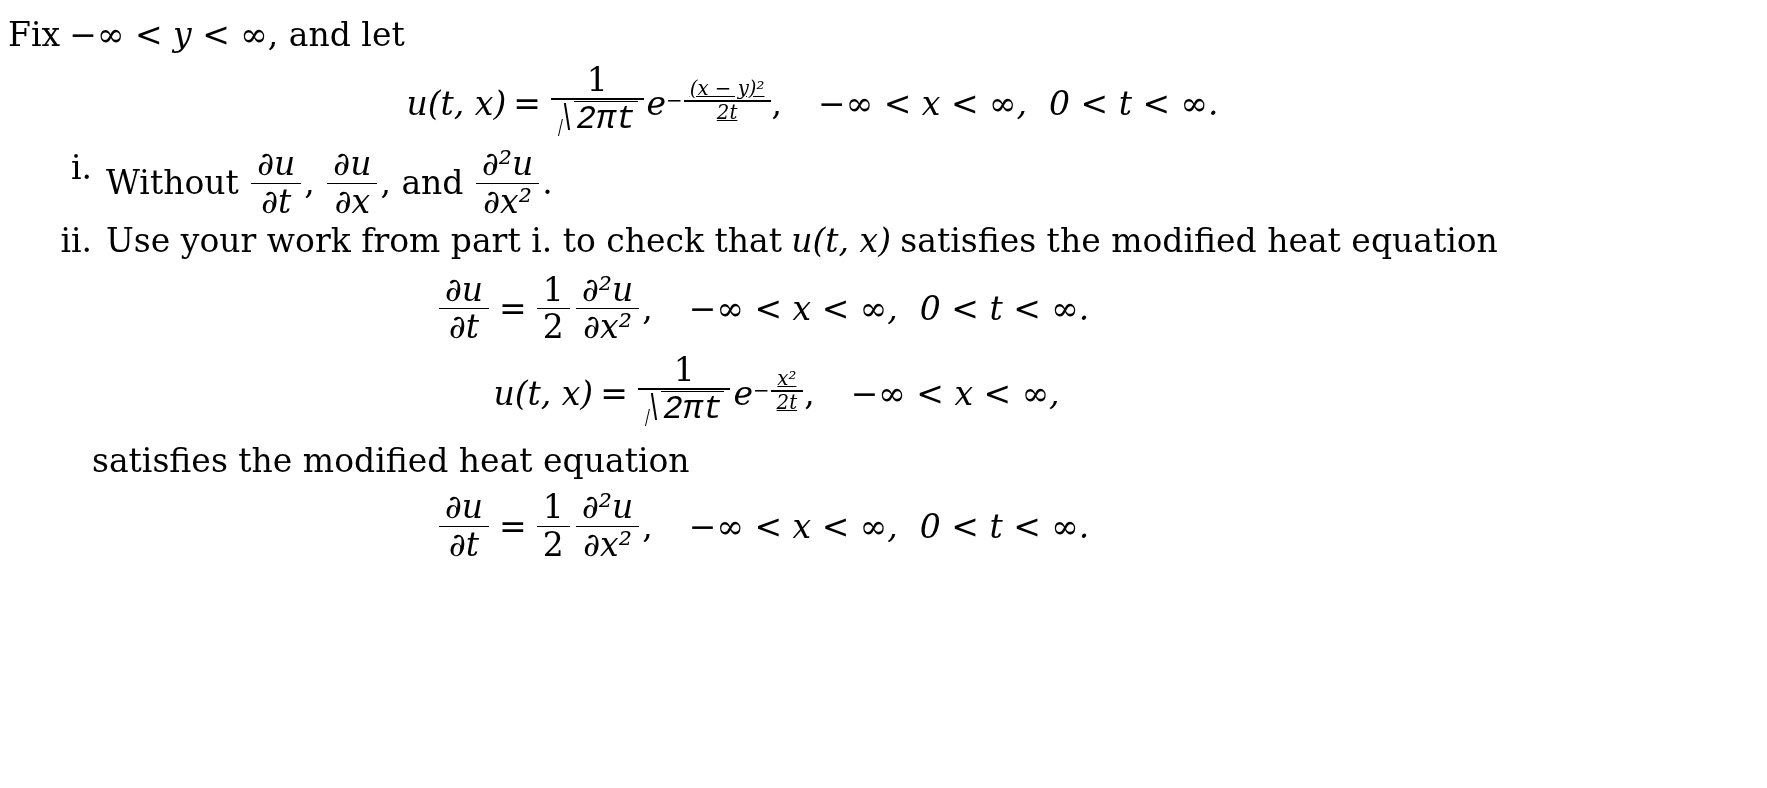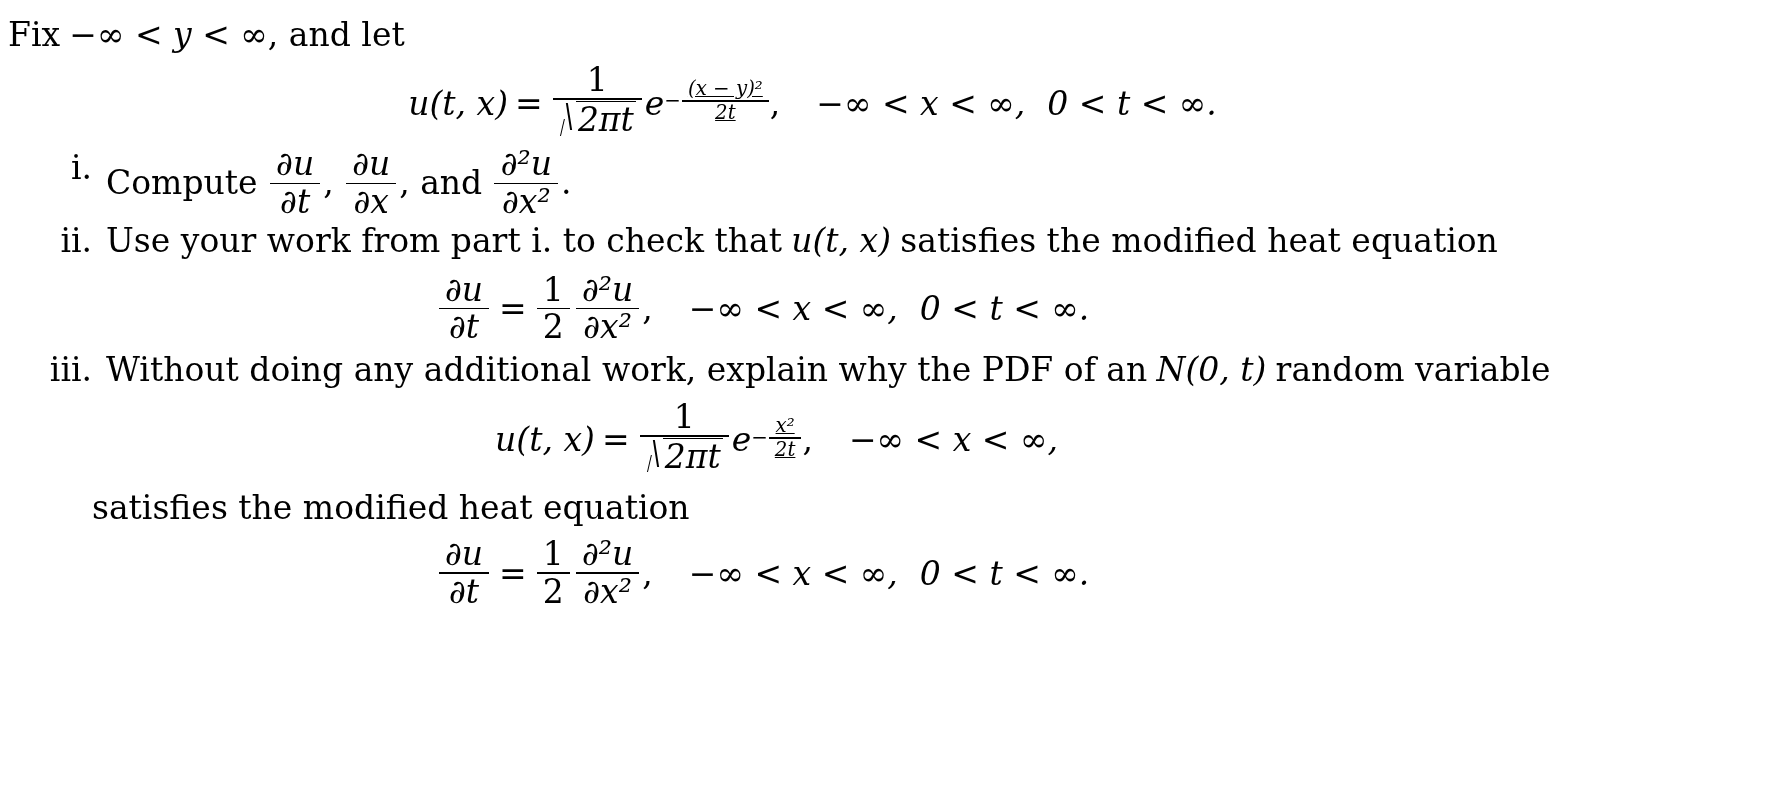--- a/index.html
+++ b/index.html
@@ -118,20 +118,21 @@
     left: 0.27em;
     top: 0.07em;
     width: 0.16em;
     height: 0.82em;
     border-left: 2.2px solid #000;
     transform: skewX(9deg);
   }
   .sqrt .radicand {
     border-top: 1.7px solid #000;
     padding: 1px 2px 0 2px;
+    font-family: Liberation Mono, monospace;
   }
 
   
   .expbase { font-style: italic; }
   .expsup {
     display: inline-flex;
     align-items: center;
     font-size: 0.60em;
     vertical-align: super;
     line-height: 1;
@@ -188,21 +189,21 @@
       <span class="mathit cond">0 &lt; t &lt; ∞.</span>
     </span>
   </div>
 
   <div class="enum">
 
     <div class="item">
       <div class="item-label">i.</div>
       <div class="item-body">
         <span class="mathline">
-          <span>Compute</span>
+          <span>Without</span>
           <span class="sp"></span>
           <span class="frac">
             <span class="num mathit">∂u</span>
             <span class="bar"></span>
             <span class="den mathit">∂t</span>
           </span>
             <span>,</span>
           <span class="sp"></span>
           <span class="frac">
             <span class="num mathit">∂u</span>
@@ -248,28 +249,20 @@
         <span class="den mathit">∂x²</span>
       </span>
         <span class="comma">,</span>
       <span class="gap-lg"></span>
       <span class="mathit cond">−∞ &lt; x &lt; ∞,</span>
       <span class="gap-md"></span>
       <span class="mathit cond">0 &lt; t &lt; ∞.</span>
     </span>
   </div>
 
-  <div class="enum">
-    <div class="item">
-      <div class="item-label">iii.</div>
-      <div class="item-body">
-        <span>Without doing any additional work, explain why the PDF of an</span><span class="sp"></span><span class="mathit">N(0, t)</span><span class="sp"></span><span>random variable</span>
-      </div>
-    </div>
-  </div>
 
   <div class="display eq3">
     <span class="mathline">
       <span class="mathit">u(t, x)</span>
       <span class="rel">=</span>
       <span class="frac">
         <span class="num">1</span>
         <span class="bar"></span>
         <span class="den">
           <span class="sqrt">

